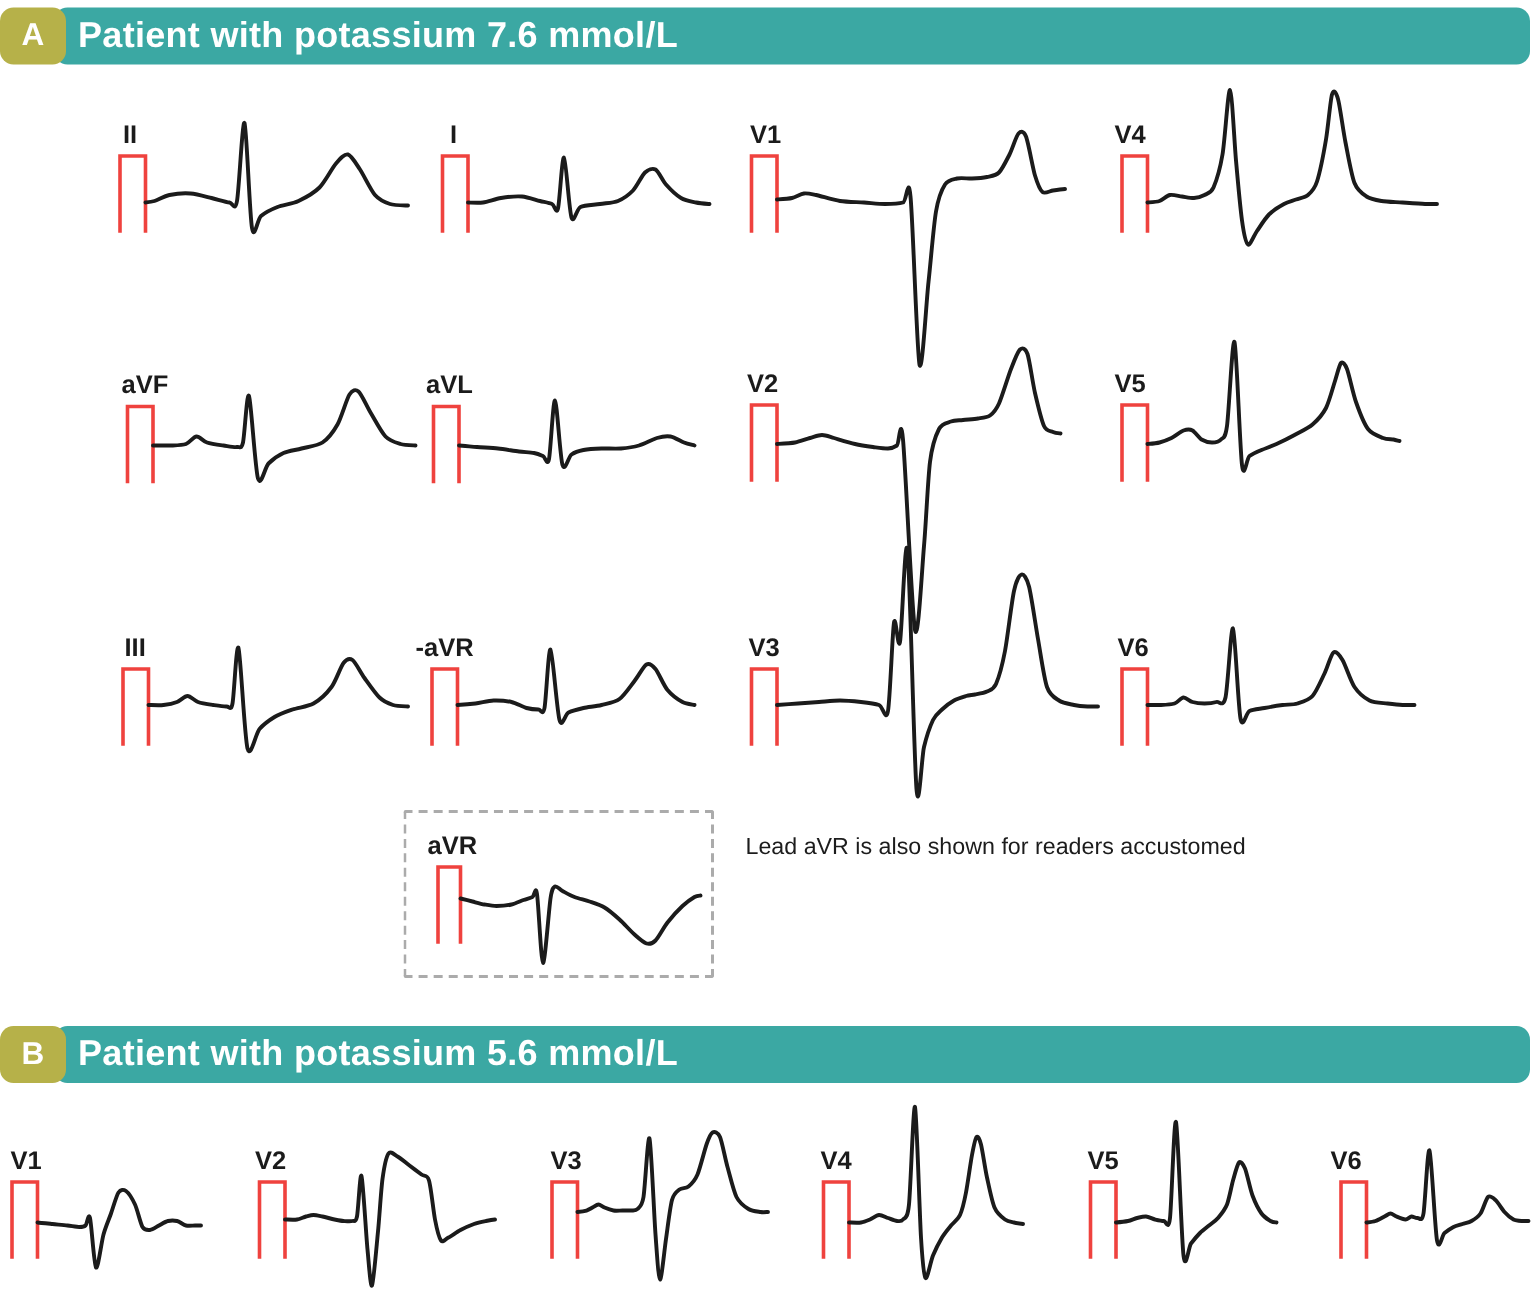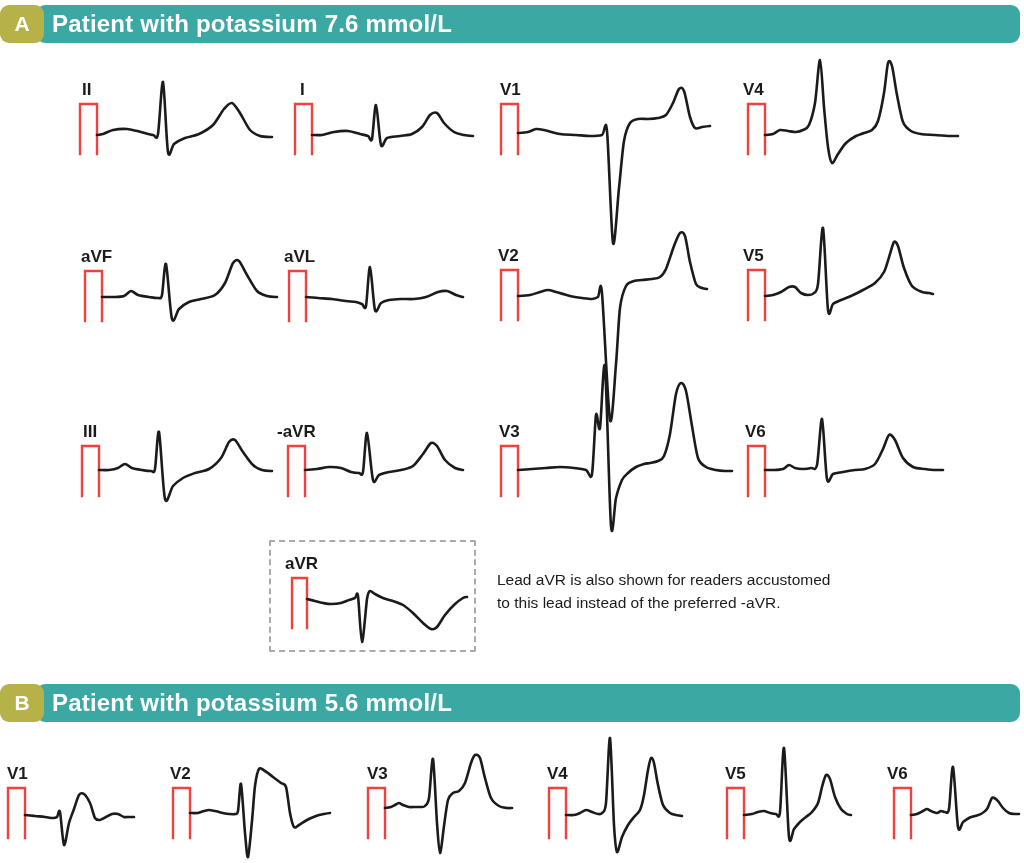--- a/index.html
+++ b/index.html
@@ -17,41 +17,40 @@
         border-radius:9px;z-index:2;display:flex;align-items:center;justify-content:center;
         color:#fff;font-size:21px;font-weight:bold;}
   #bar-a,#badge-a{top:5px;}
   #bar-b,#badge-b{top:684px;}
   #ecg-svg{position:absolute;left:0;top:0;width:1024px;height:863px;}
   .trace{fill:none;stroke:var(--trace);stroke-width:2.6;stroke-linejoin:round;stroke-linecap:round;}
   .pulse{fill:none;stroke:var(--red);stroke-width:2.4;stroke-linejoin:miter;stroke-linecap:square;}
   .lead-label{font-family:"Liberation Sans",sans-serif;font-size:17px;font-weight:600;fill:#1B1B1B;}
   #avr-inset-box{position:absolute;left:269px;top:540px;width:207px;height:112px;
         border:2px dashed var(--inset-border);border-radius:2px;box-sizing:border-box;background:transparent;}
-  #avr-note{position:absolute;left:497px;top:568px;width:360px;color:var(--note);
+  #avr-note{position:absolute;left:497px;top:553px;width:360px;color:var(--note);
         font-size:15.5px;line-height:23px;}
 </style>
 </head>
 <body>
 
 <div class="hbar" id="bar-a">
   <span class="title">Patient with potassium 7.6 mmol/L</span>
 </div>
 <div class="hbadge" id="badge-a">A</div>
 
 <div class="hbar" id="bar-b">
   <span class="title">Patient with potassium 5.6 mmol/L</span>
 </div>
 <div class="hbadge" id="badge-b">B</div>
 
 <div id="avr-inset-box"></div>
 
 <div id="avr-note">
   <div>Lead aVR is also shown for readers accustomed</div>
-  <div>to this lead instead of the preferred -aVR.</div>
 </div>
 
 <svg id="ecg-svg" viewBox="0 0 1024 863">
     <g>
       <path class="pulse" d="M80,154 L80,104 L97,104 L97,154"></path>
       <path class="trace" d="M97,135C97.9,134.9 100.7,134.7 103,134C105.3,133.3 109.6,130.7 113,130C116.4,129.3 123.0,128.7 127,129C131.0,129.3 137.3,131.1 141,132C144.7,132.9 150.6,134.7 153,135C155.4,135.3 156.6,141.6 158,134C159.4,126.4 161.6,79.4 163,82C164.4,84.6 166.4,143.1 168,152C169.6,160.9 171.6,146.0 174,144C176.4,142.0 181.4,139.4 185,138C188.6,136.6 195.0,135.9 199,134C203.0,132.1 209.4,128.6 213,125C216.6,121.4 221.3,112.1 224,109C226.7,105.9 229.7,102.4 232,103C234.3,103.6 237.4,109.1 240,113C242.6,116.9 247.1,126.7 250,130C252.9,133.3 256.9,135.0 260,136C263.1,137.0 270.3,136.9 272,137"></path>
       <text class="lead-label" x="82" y="95">II</text>
     </g>
     <g>
       <path class="pulse" d="M295,154 L295,104 L312,104 L312,154"></path>

